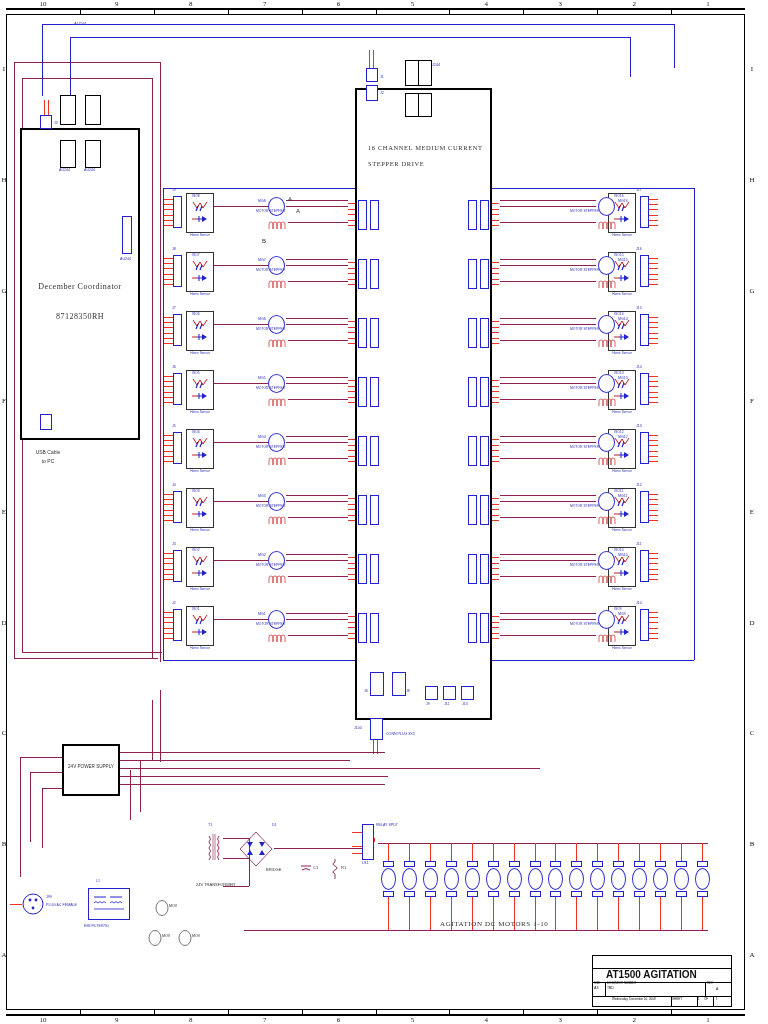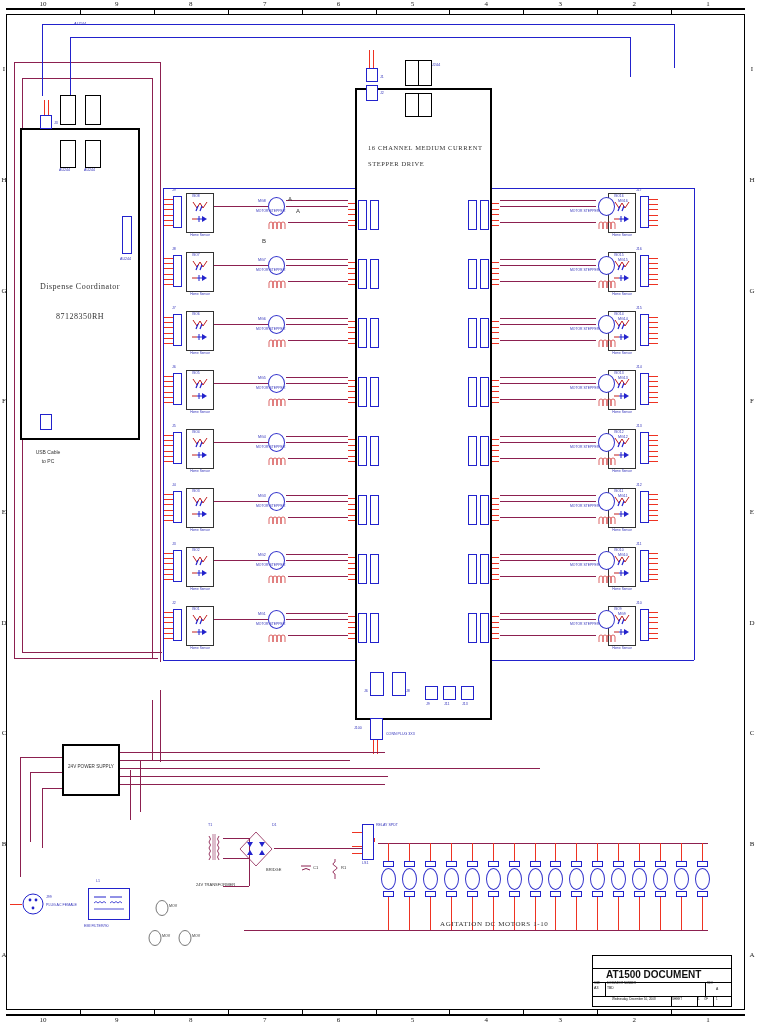--- a/index.html
+++ b/index.html
@@ -588,21 +588,21 @@
       <div class="w" style="left: 660.133px; top: 843px; width: 1px; height: 20px; background: rgb(238, 51, 34);"></div>
       <div class="w" style="left: 660.133px; top: 897px; width: 1px; height: 33px; background: rgb(238, 51, 34);"></div>
       <div class="w" style="left: 681.067px; top: 843px; width: 1px; height: 20px; background: rgb(238, 51, 34);"></div>
       <div class="w" style="left: 681.067px; top: 897px; width: 1px; height: 33px; background: rgb(238, 51, 34);"></div>
       <div class="w" style="left: 702px; top: 843px; width: 1px; height: 20px; background: rgb(238, 51, 34);"></div>
       <div class="w" style="left: 702px; top: 897px; width: 1px; height: 33px; background: rgb(238, 51, 34);"></div>
     </div>
     <div class="lbl-blue" style="left: 74px; top: 22px; font-size: 4px;">AU244</div>
     <div class="lbl-blue" style="left: 428px; top: 63px; font-size: 4px;">AU244</div>
     <div class="blk" style="left: 20px; top: 128px; width: 120px; height: 312px;"></div>
-    <div class="lbl-big" style="left: 22px; top: 282px; width: 116px; font-size: 8px; text-align: center; letter-spacing: 0.5px;">Dispense Coordinator</div>
+    <div class="lbl-big" style="left: 22px; top: 282px; width: 116px; font-size: 8px; text-align: center; letter-spacing: 0.5px;">December Coordinator</div>
     <div class="lbl-big" style="left: 22px; top: 312px; width: 116px; font-size: 8px; text-align: center; letter-spacing: 0.5px;">87128350RH</div>
     <div class="conn-blk" style="left: 60px; top: 95px; width: 16px; height: 30px;"></div>
     <div class="conn-blk" style="left: 60px; top: 140px; width: 16px; height: 28px;"></div>
     <div class="lbl-blue" style="left: 59px; top: 169px;">AU244</div>
     <div class="conn-blk" style="left: 85px; top: 95px; width: 16px; height: 30px;"></div>
     <div class="conn-blk" style="left: 85px; top: 140px; width: 16px; height: 28px;"></div>
     <div class="lbl-blue" style="left: 84px; top: 169px;">AU244</div>
     <div class="conn" style="left: 40px; top: 115px; width: 12px; height: 14px;"></div>
     <div class="lbl-blue" style="left: 54px; top: 122px;">J3</div>
     <div class="conn" style="left: 122px; top: 216px; width: 10px; height: 38px;"></div>
@@ -1067,21 +1067,21 @@
     <div style="position: absolute; left: 592px; top: 955px; width: 140px; height: 52px; border: 1px solid rgb(0, 0, 0); background: rgb(255, 255, 255);">
       <div style="position: absolute; left: 0px; top: 12px; width: 138px; height: 1px; background: rgb(0, 0, 0);"></div>
       <div style="position: absolute; left: 0px; top: 26px; width: 138px; height: 1px; background: rgb(0, 0, 0);"></div>
       <div style="position: absolute; left: 0px; top: 40px; width: 138px; height: 1px; background: rgb(0, 0, 0);"></div>
       <div style="position: absolute; left: 12px; top: 26px; width: 1px; height: 14px; background: rgb(0, 0, 0);"></div>
       <div style="position: absolute; left: 112px; top: 26px; width: 1px; height: 14px; background: rgb(0, 0, 0);"></div>
       <div style="position: absolute; left: 78px; top: 40px; width: 1px; height: 11px; background: rgb(0, 0, 0);"></div>
       <div style="position: absolute; left: 104px; top: 40px; width: 1px; height: 11px; background: rgb(0, 0, 0);"></div>
       <div style="position: absolute; left: 120px; top: 40px; width: 1px; height: 11px; background: rgb(0, 0, 0);"></div>
     </div>
-    <div class="ds-title" style="left: 606px; top: 969px; font-size: 10px;">AT1500 DOCUMENT</div>
+    <div class="ds-title" style="left: 606px; top: 969px; font-size: 10px;">AT1500 AGITATION</div>
     <div class="tb-txt" style="left: 594px; top: 982px; font-size: 2.8px;">SIZE</div>
     <div class="tb-txt" style="left: 594px; top: 987px; font-size: 3.6px;">A3</div>
     <div class="tb-txt" style="left: 607px; top: 982px; font-size: 2.8px;">DOCUMENT NUMBER</div>
     <div class="tb-txt" style="left: 607px; top: 987px; font-size: 3.4px;">TBD</div>
     <div class="tb-txt" style="left: 707px; top: 982px; font-size: 2.8px;">REV</div>
     <div class="tb-txt" style="left: 716px; top: 988px; font-size: 3.4px;">A</div>
     <div class="tb-txt" style="left: 612px; top: 998px; font-size: 3px;">Wednesday, December 10, 2008</div>
     <div class="tb-txt" style="left: 672px; top: 998px; font-size: 3px;">SHEET</div>
     <div class="tb-txt" style="left: 698px; top: 998px; font-size: 3px;">1</div>
     <div class="tb-txt" style="left: 704px; top: 998px; font-size: 3px;">OF</div>

